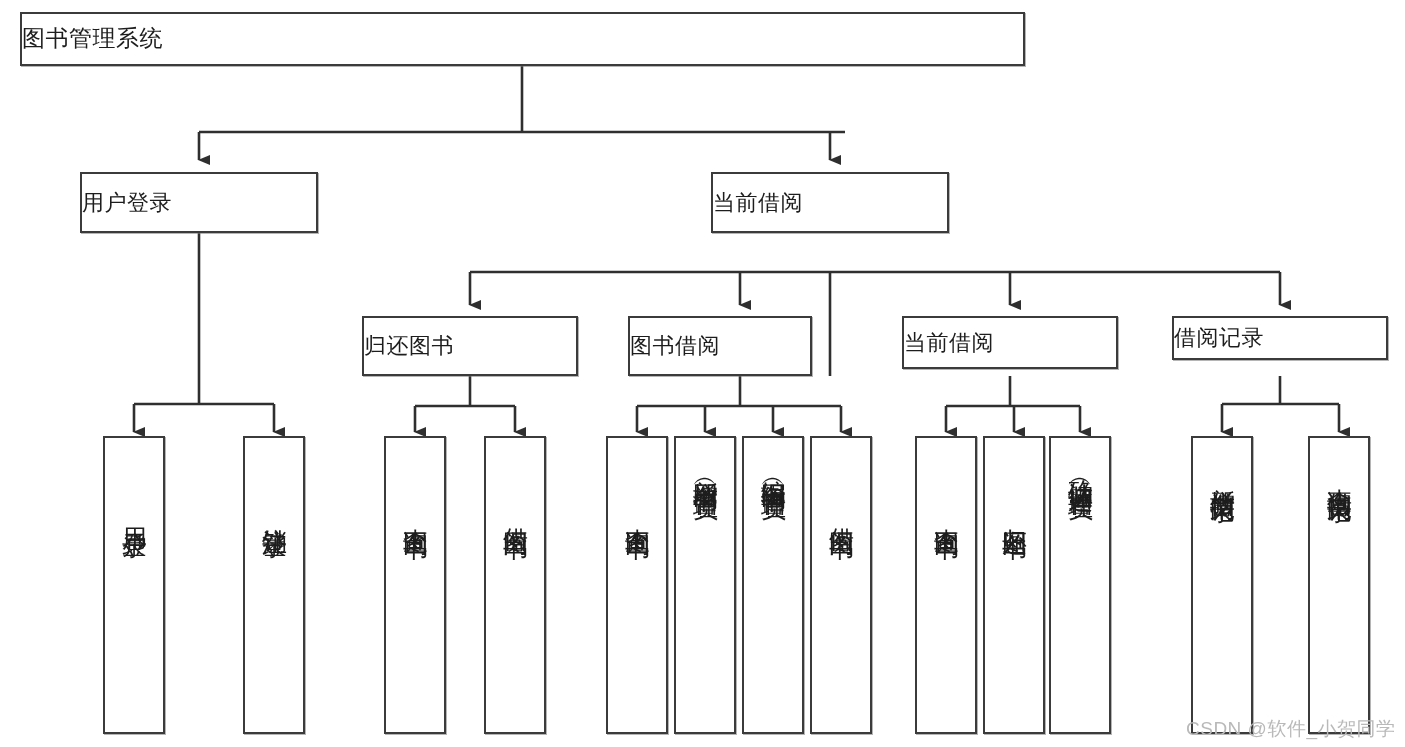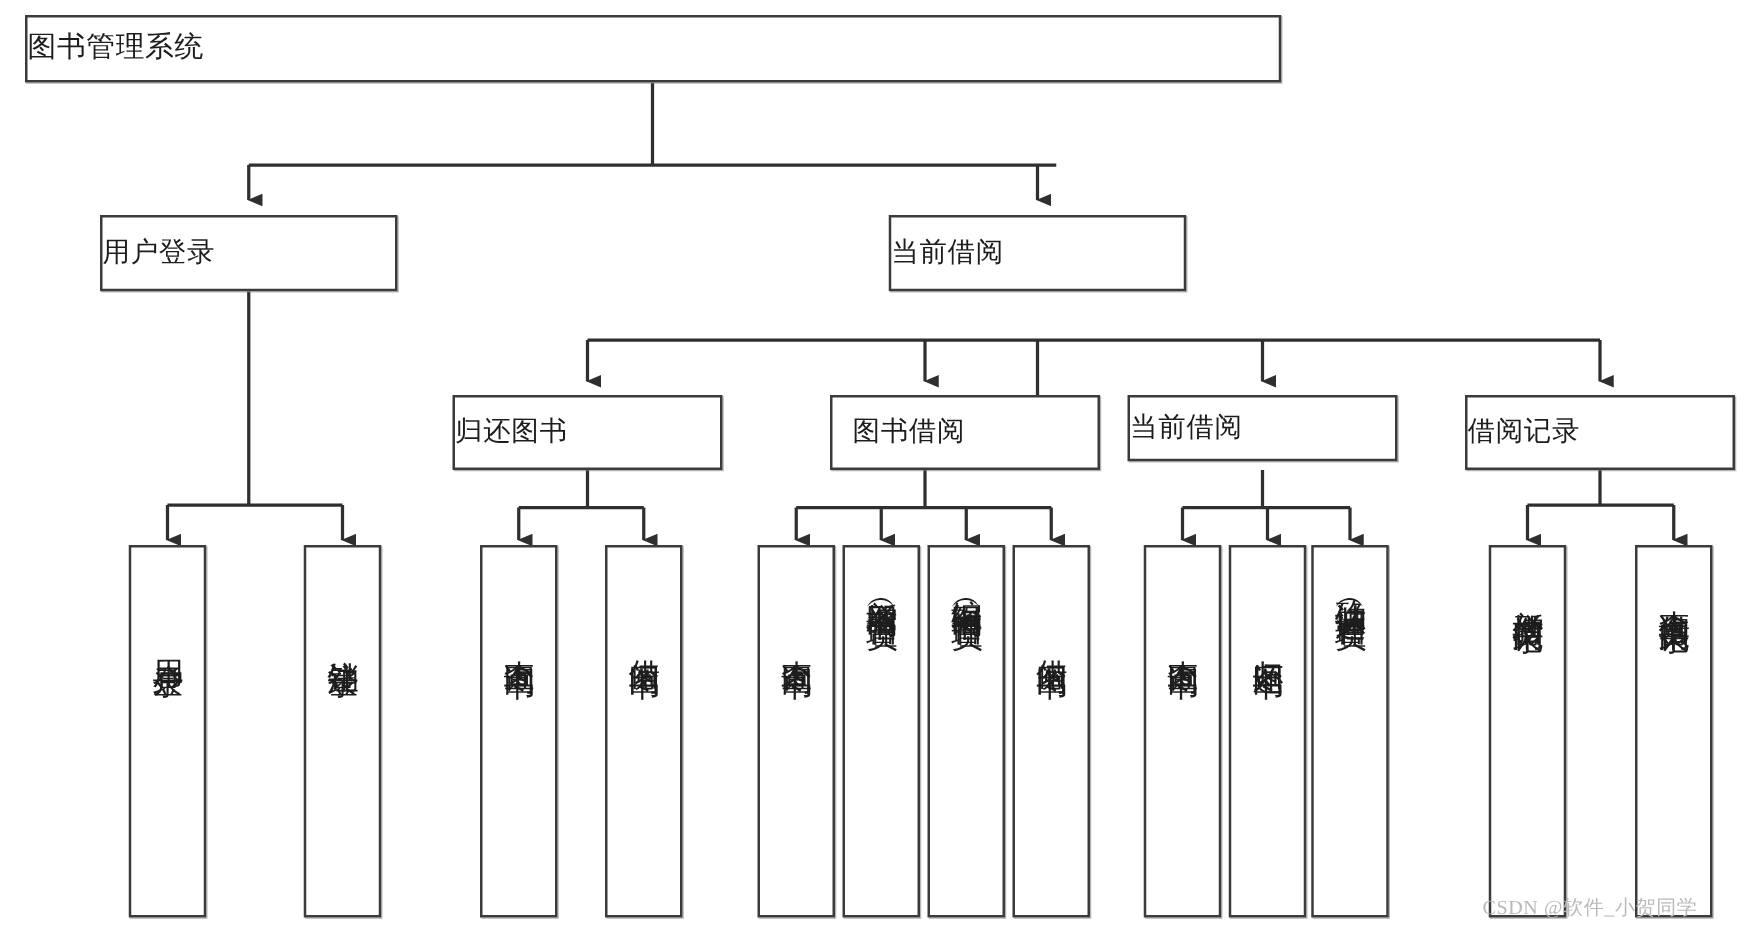--- a/index.html
+++ b/index.html
@@ -67,26 +67,26 @@
   .node.vertical.mid .node-label {
     padding-top: 52px;
   }
   .node.vertical.tall .node-label {
     padding-top: 4px;
   }
   #watermark {
     position: absolute;
     left: 1186px;
     top: 716px;
-    font-size: 16px;
+    font-size: 19px;
     color: #b9b9b9;
     letter-spacing: 0.5px;
     white-space: nowrap;
     z-index: 5;
-    font-family: Liberation Serif, serif;
+    font-family: Liberation Sans, sans-serif;
   }
 </style>
 </head>
 <body>
 
 <div id="diagram-root">
 
   <svg id="edges-layer" viewBox="0 0 1405 747" width="1405" height="747" xmlns="http://www.w3.org/2000/svg">
     <defs>
       <marker id="arrowhead" markerWidth="10" markerHeight="12" refX="5" refY="11" orient="auto" markerUnits="userSpaceOnUse">
@@ -144,27 +144,27 @@
   <div class="node horizontal" style="left:80px; top:172px; width:238px; height:61px;">
     <span class="node-label">用户登录</span>
   </div>
   <div class="node horizontal" style="left:711px; top:172px; width:238px; height:61px;">
     <span class="node-label">当前借阅</span>
   </div>
 
   <div class="node horizontal" style="left:362px; top:316px; width:216px; height:60px;">
     <span class="node-label">归还图书</span>
   </div>
-  <div class="node horizontal" style="left:664px; top:316px; width:216px; height:60px;padding-left:16px;">
+  <div class="node horizontal" style="left:628px; top:316px; width:184px; height:60px;">
     <span class="node-label">图书借阅</span>
   </div>
   <div class="node horizontal" style="left:902px; top:316px; width:216px; height:53px;">
     <span class="node-label">当前借阅</span>
   </div>
-  <div class="node horizontal" style="left:1172px; top:316px; width:216px; height:60px;">
+  <div class="node horizontal" style="left:1172px; top:316px; width:216px; height:44px;">
     <span class="node-label">借阅记录</span>
   </div>
 
   <div class="node vertical mid" style="left:103px; top:436px; width:62px; height:298px;">
     <span class="node-label">用户登录</span>
   </div>
   <div class="node vertical mid" style="left:243px; top:436px; width:62px; height:298px;">
     <span class="node-label">注销登录</span>
   </div>
 

